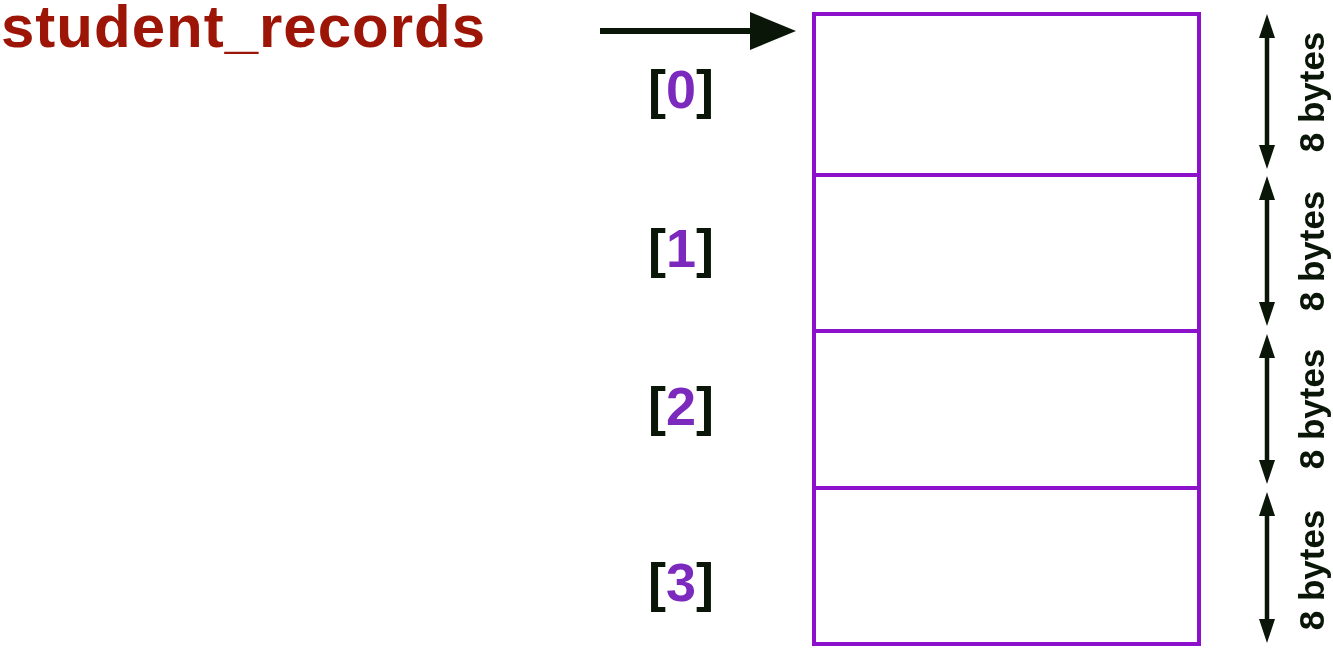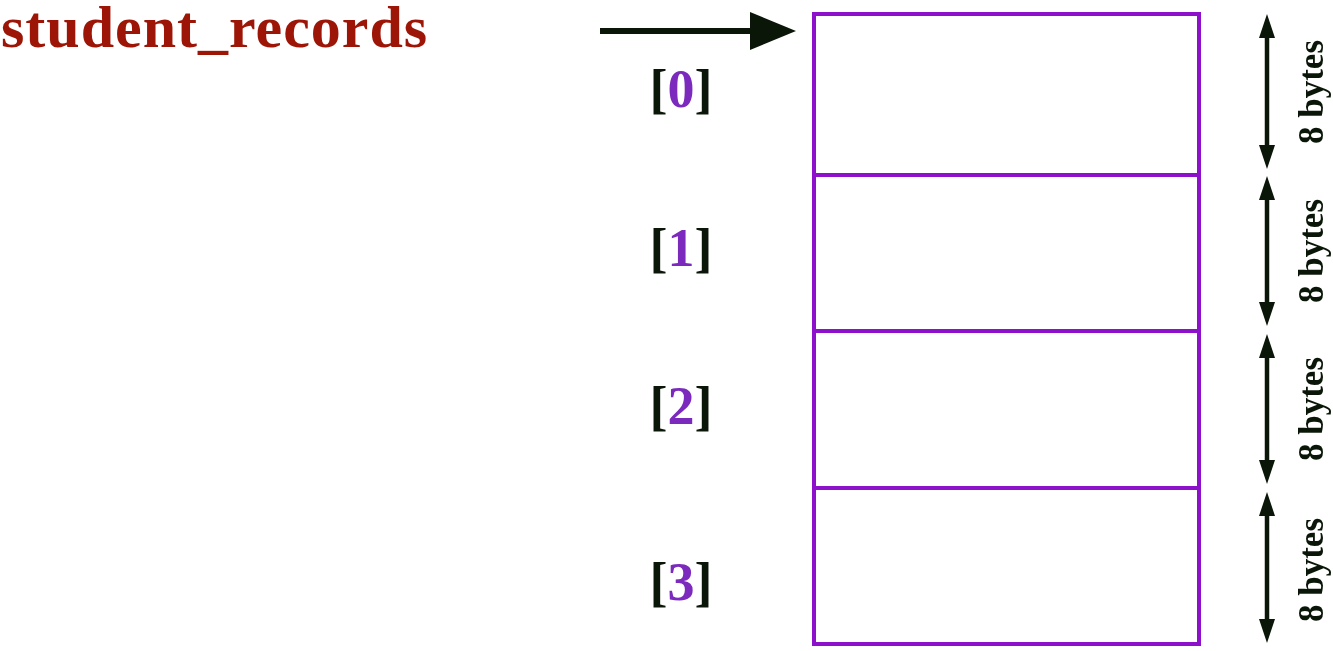--- a/index.html
+++ b/index.html
@@ -1,21 +1,21 @@
 <!DOCTYPE html>
 <html style="--title: #9c1506; --index-digit: #7b2abd; --box-border: #8d11cb; --ink: #0a1708; --background: #ffffff;"><head>
 <meta charset="utf-8">
 <style>
   html, body { margin: 0; padding: 0; background: #ffffff; }
   .diagram {
     position: relative;
     width: 1333px;
     height: 651px;
     background: var(--background, #ffffff);
-    font-family: Liberation Serif, serif;
+    font-family: Liberation Sans, sans-serif;
     overflow: hidden;
   }
   .title {
     position: absolute;
     left: 1px;
     top: -6px;
     font-size: 60px;
     font-weight: bold;
     line-height: 66px;
     letter-spacing: 1px;

